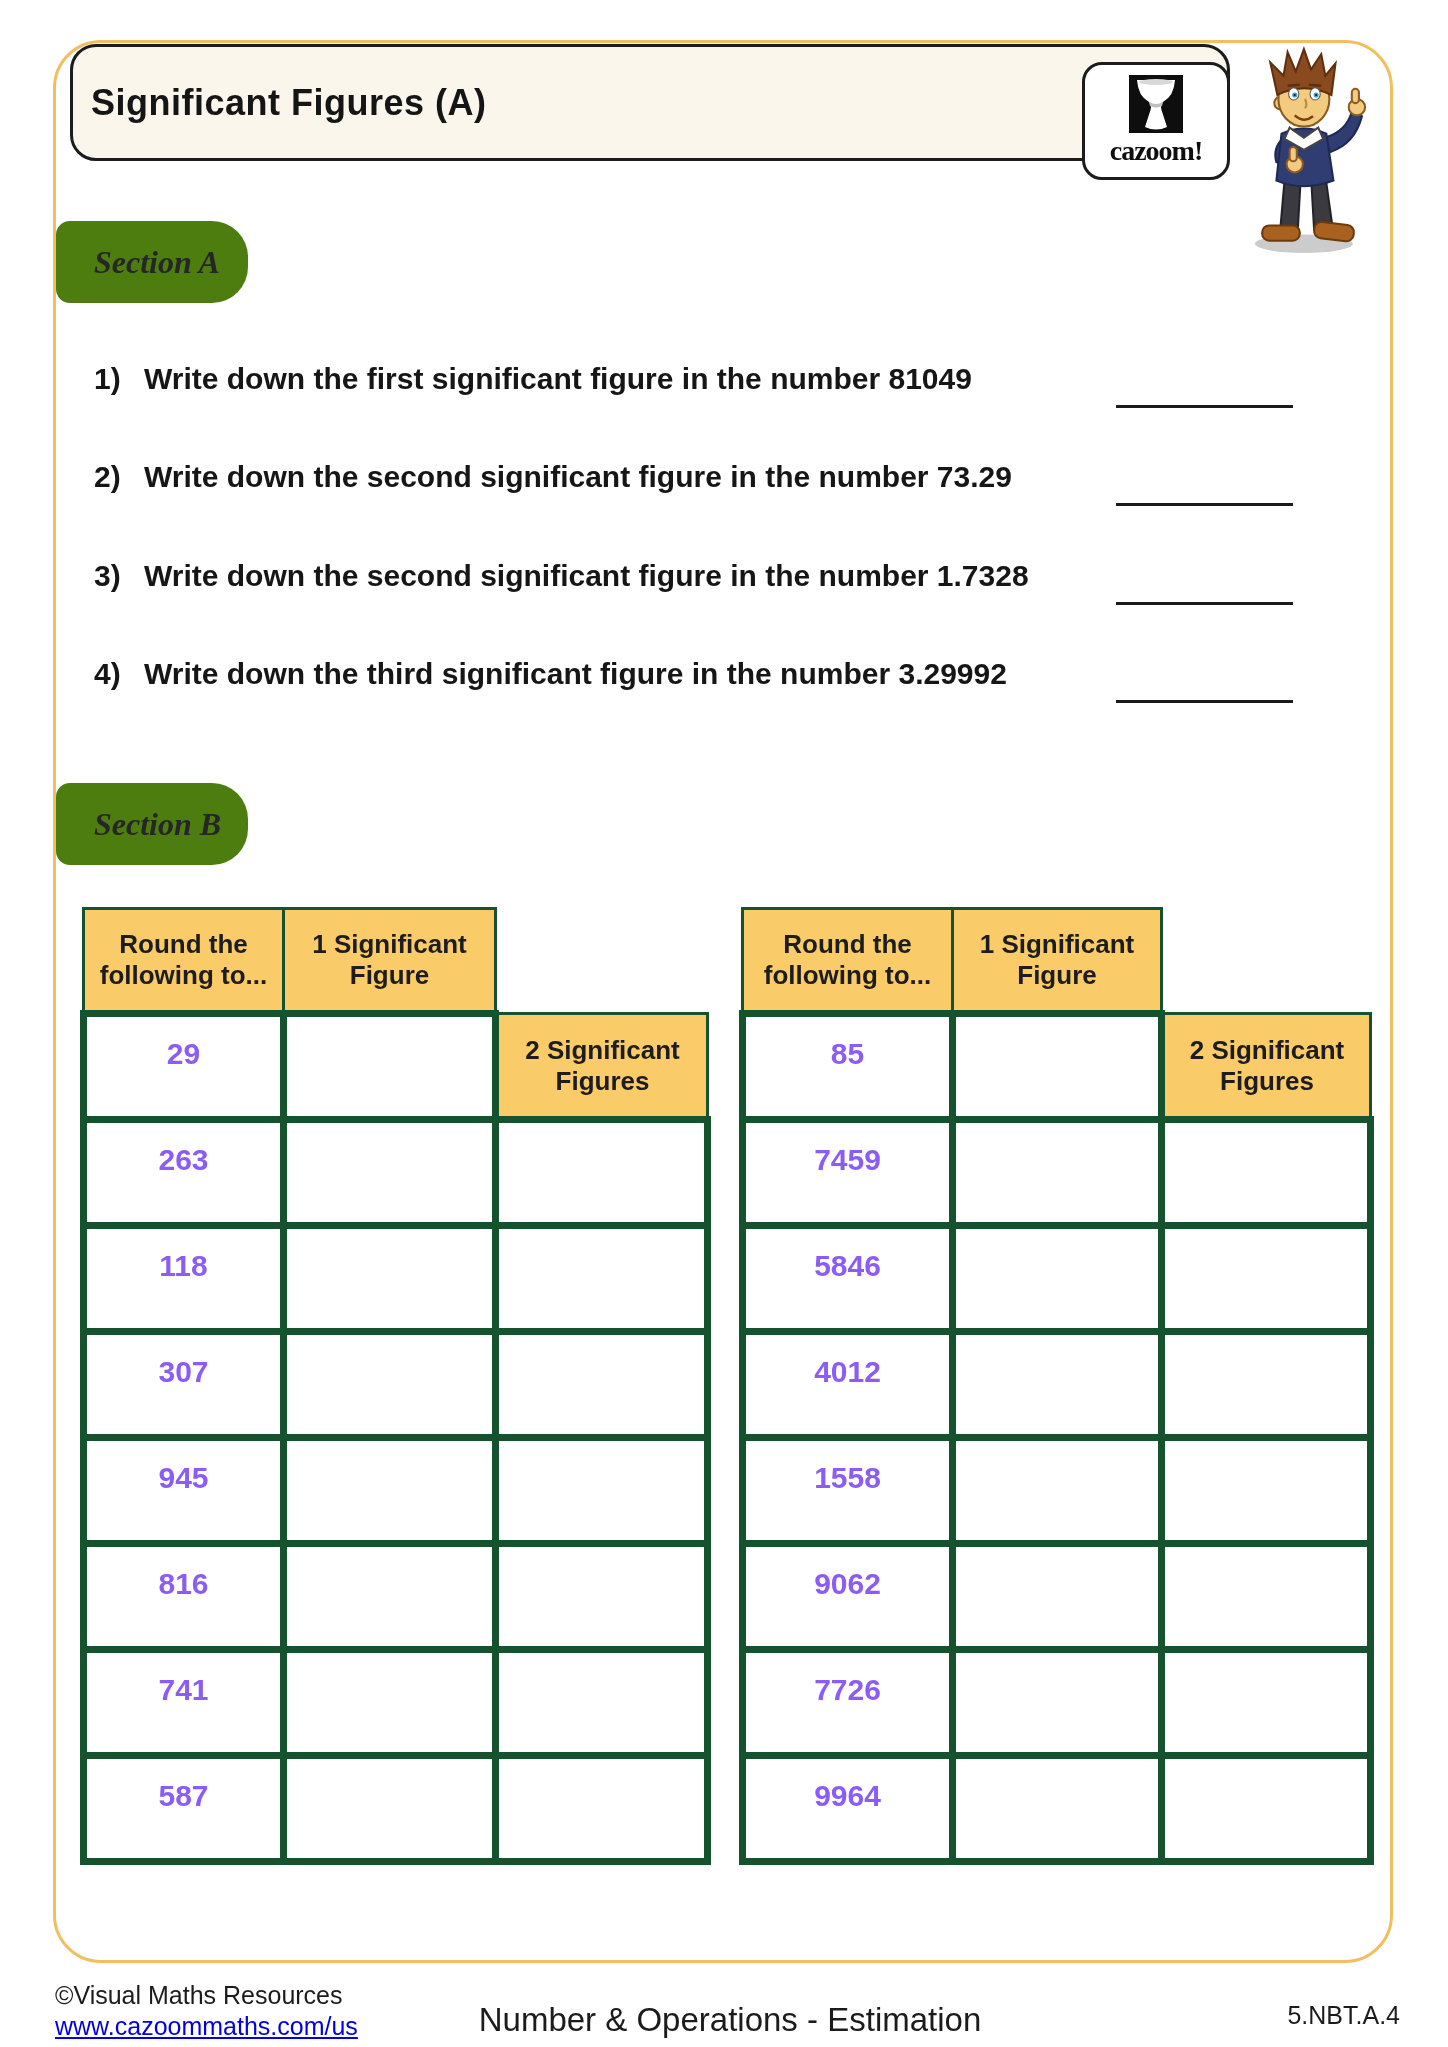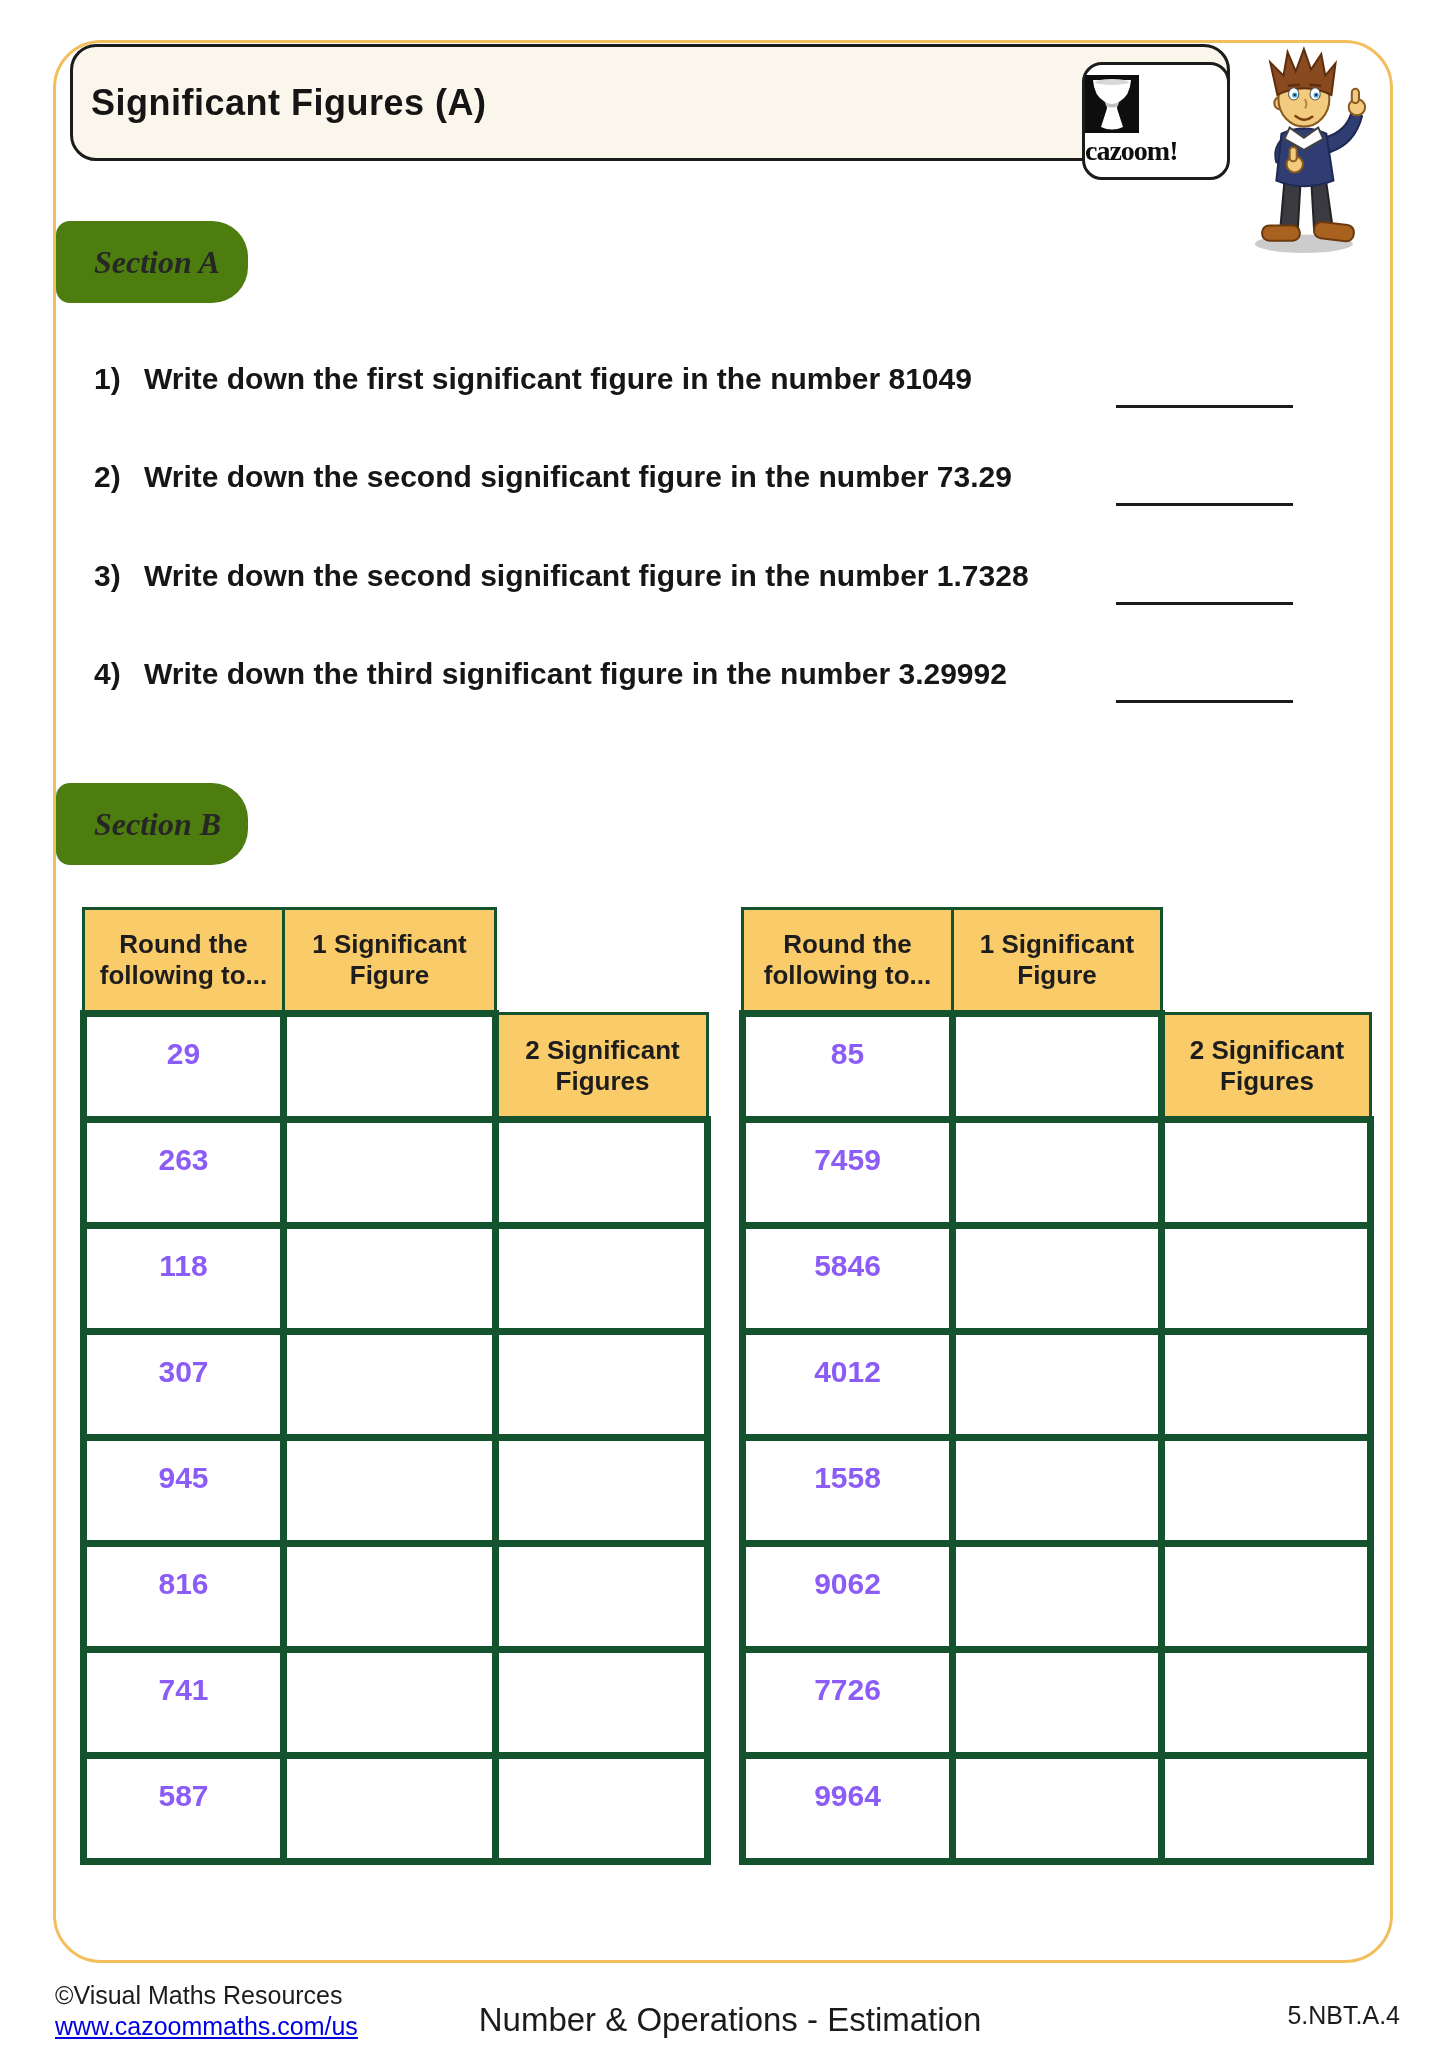--- a/index.html
+++ b/index.html
@@ -18,21 +18,21 @@
   
   .header-box {
     left:70px; top:44px; width:1160px; height:117px;
     background:#FAF6EB; border:3px solid #1c1c1c; border-radius:26px;
     display:flex; align-items:center; padding-left:18px; box-sizing:border-box; z-index:2;
   }
   .header-box h1 { margin:0; font-size:36px; font-weight:bold; letter-spacing:.5px; color:#151515; }
   .logo-box {
     left:1082px; top:62px; width:148px; height:118px;
     background:#ffffff; border:3px solid #1c1c1c; border-radius:20px;
-    display:flex; flex-direction:column; align-items:flex-start; justify-content:center;
+    display:flex; flex-direction:column; align-items:center; justify-content:center;
     box-sizing:border-box; z-index:3;
   }
   .logo-text {
     font-family:"Liberation Serif", serif; font-weight:bold; font-size:28px;
     letter-spacing:-1px; color:#0e0e0e; margin-top:-2px;
   }
   .mascot { left:1236px; top:44px; width:146px; height:212px; z-index:4; }
 
   
   .section-label {

